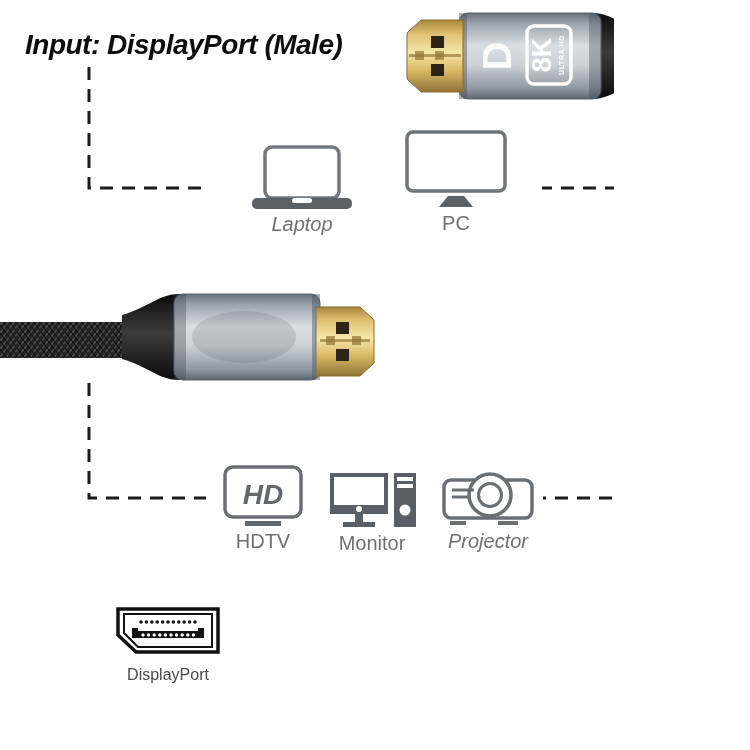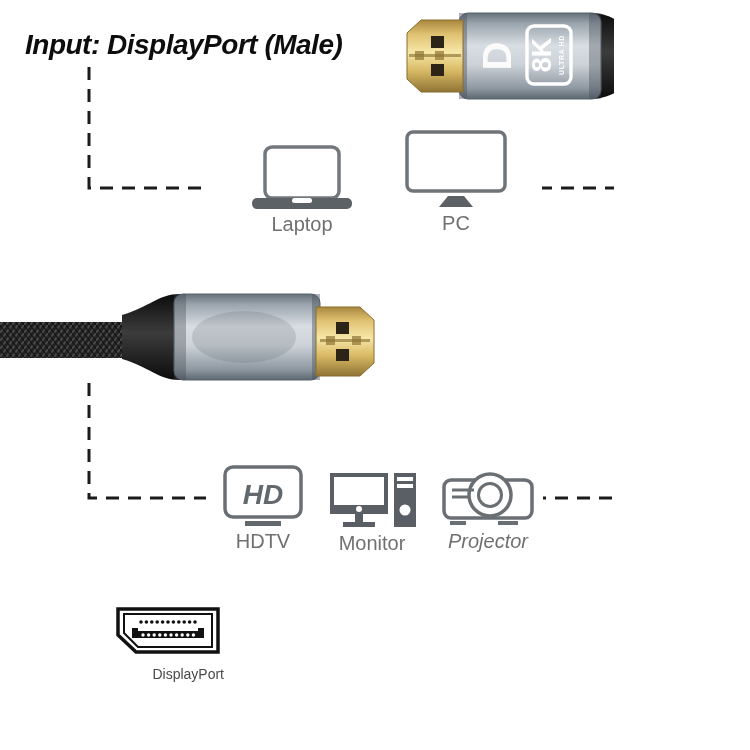--- a/index.html
+++ b/index.html
@@ -10,21 +10,21 @@
   .abs{position:absolute;}
   .io-label{
     position:absolute;font-weight:bold;font-style:italic;color:#0d0d0d;
     white-space:nowrap;letter-spacing:-0.5px;line-height:1.1;
   }
   .input-label{left:25px;top:30px;font-size:28px;}
   .output-label{left:399px;top:340px;font-size:27px;}
   .device{position:absolute;display:flex;flex-direction:column;align-items:center;}
   .device-label{color:#707070;font-size:20px;margin-top:3px;line-height:1;}
   .notice-label{position:absolute;left:14px;top:621px;font-weight:bold;font-size:27px;color:#1e8e76;line-height:1;}
-  .dp-port-label{position:absolute;left:112px;top:667px;width:112px;text-align:right;font-size:14px;color:#4a4a4a;line-height:1;}
+  .dp-port-label{position:absolute;left:112px;top:667px;width:112px;text-align:center;font-size:16px;color:#4a4a4a;line-height:1;}
   svg{display:block;}
 </style>
 </head>
 <body>
 
 <div class="canvas">
 
   <svg class="abs" style="left:0;top:0" width="750" height="750" viewBox="0 0 750 750">
     <g fill="none" stroke="#1b1b1b" stroke-width="3" stroke-dasharray="13 9">
       <path d="M89,67 V188 H206"></path>
@@ -84,21 +84,21 @@
 
     <text transform="translate(122,56) rotate(-90)" text-anchor="middle" dominant-baseline="central" font-size="40" font-weight="bold" fill="#fbfbfc">D</text>
 
     <g>
       <rect x="152" y="26" width="44" height="58" rx="7" fill="none" stroke="#ffffff" stroke-width="3.4"></rect>
       <text transform="translate(167,55) rotate(-90)" text-anchor="middle" dominant-baseline="central" font-size="27" font-weight="bold" fill="#ffffff">8K</text>
       <text transform="translate(186,55) rotate(-90)" text-anchor="middle" dominant-baseline="central" font-size="7" font-weight="bold" letter-spacing="0.6" fill="#ffffff">ULTRA HD</text>
     </g>
   </svg>
 
-  <div class="device" style="left:250px;top:143px;width:104px;">
+  <div class="device" style="left:250px;top:143px;width:104px;font-style:italic;">
     <svg width="104" height="68" viewBox="0 0 104 68">
       <rect x="15" y="4" width="74" height="51" rx="7" fill="#ffffff" stroke="#73787d" stroke-width="3.5"></rect>
       <rect x="2" y="55" width="100" height="11" rx="5" fill="#5c6166"></rect>
       <rect x="42" y="55" width="20" height="5" rx="2.5" fill="#ffffff"></rect>
     </svg>
     <div class="device-label">Laptop</div>
   </div>
 
   <div class="device" style="left:402px;top:128px;width:108px;">
     <svg width="108" height="82" viewBox="0 0 108 82">

